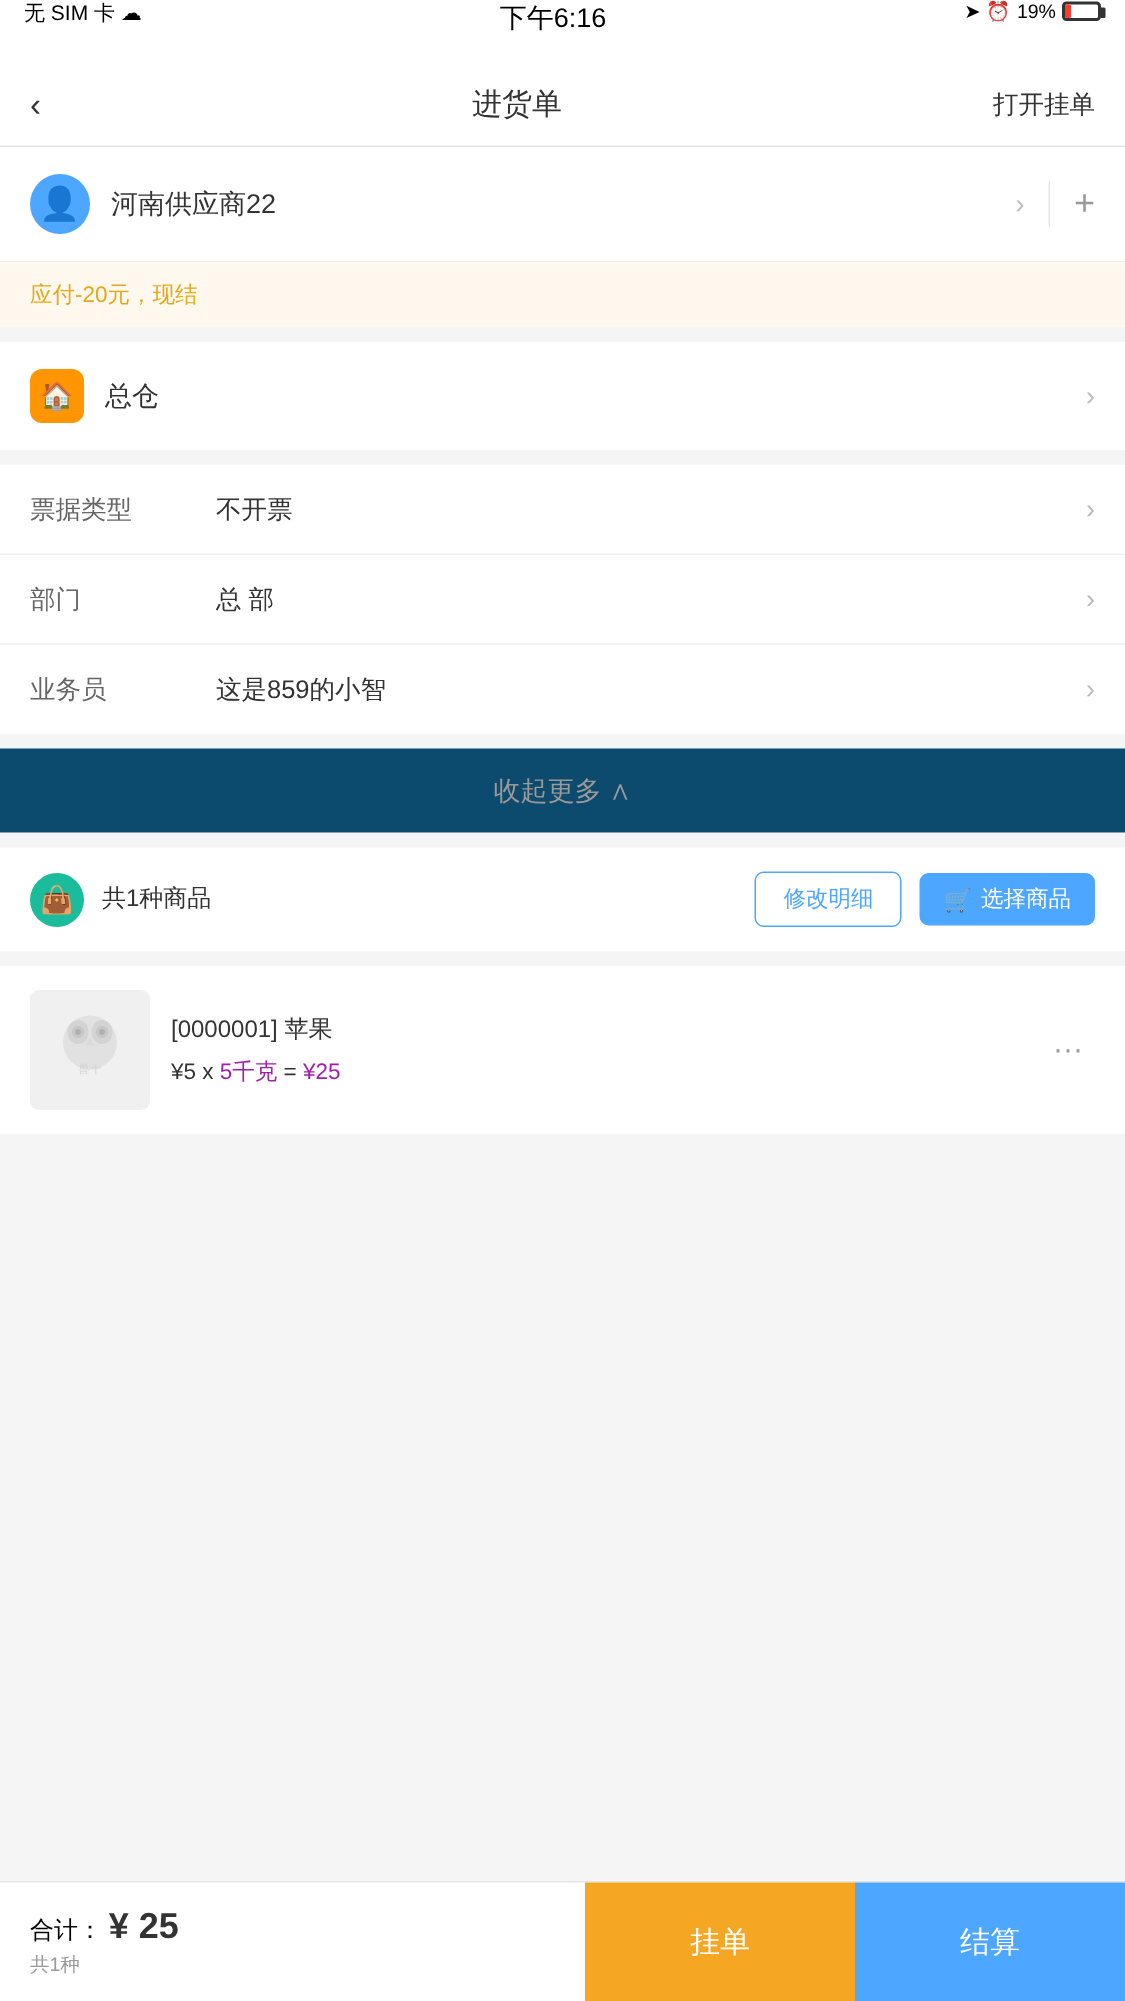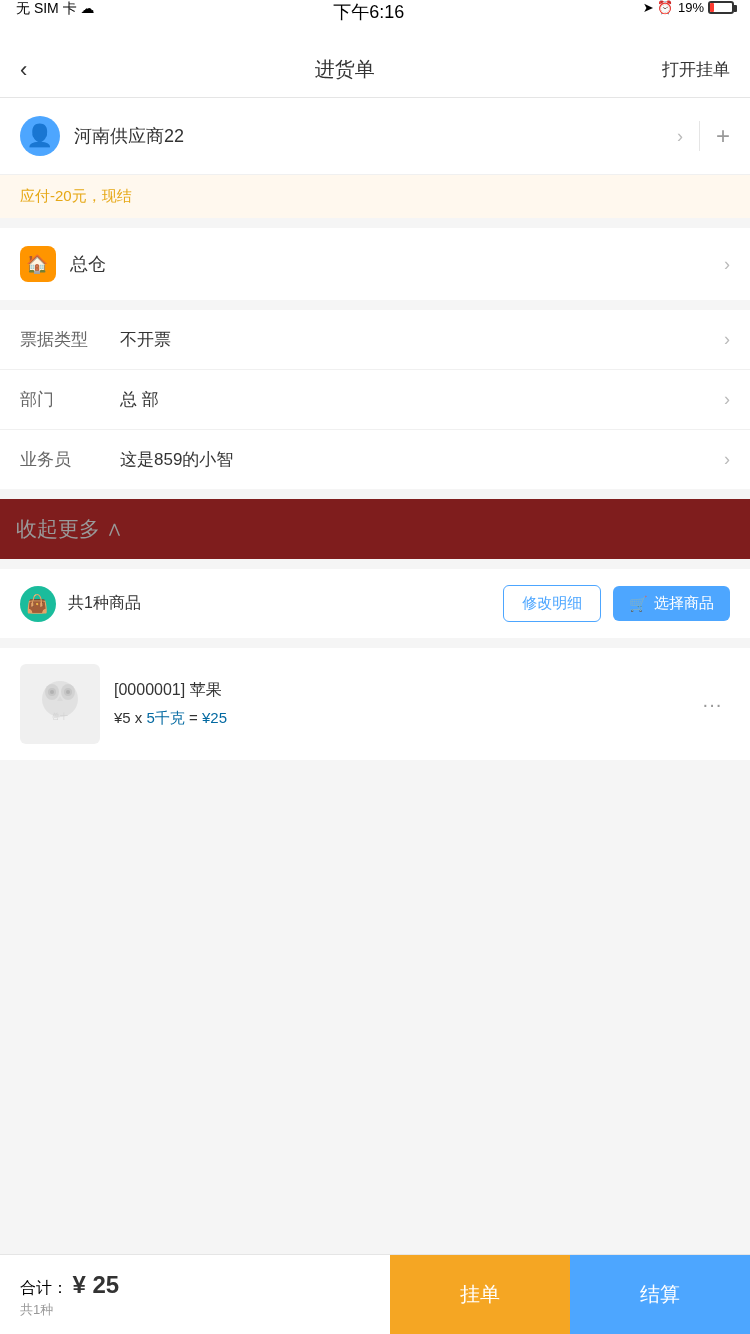--- a/index.html
+++ b/index.html
@@ -107,30 +107,32 @@
     }
     .warehouse-text { flex: 1; font-size: 18px; color: #333; }
 
     
     .form-row {
       display: flex;
       align-items: center;
       padding: 18px 20px;
       border-top: 1px solid #f0f0f0;
       background: #fff;
+      gap: 24px;
     }
     .form-label { font-size: 17px; color: #666; width: 100px; flex-shrink: 0; }
     .form-value { flex: 1; font-size: 17px; color: #333; }
     .form-placeholder { flex: 1; font-size: 17px; color: #ccc; }
 
     
     .collapse-row {
-      background: #7f1d1d;
+      background: #0c4a6e;
       padding: 16px;
-      font-size: 21px;
+      text-align: center;
+      font-size: 18px;
       color: #999;
       margin-bottom: 10px;
     }
 
     
     .products-header {
       background: #fff;
       display: flex;
       align-items: center;
       padding: 16px 20px;
@@ -179,21 +181,21 @@
       display: flex; align-items: flex-start; justify-content: center;
       flex-shrink: 0;
       overflow: hidden;
     }
     .product-thumb-img {
       width: 60px; height: 60px; opacity: 0.4;
     }
     .product-info { flex: 1; }
     .product-name { font-size: 16px; color: #333; margin-bottom: 8px; }
     .product-price { font-size: 15px; color: #333; }
-    .product-price .price-blue { color: #0369a1; }
+    .product-price .price-blue { color: #a21caf; }
     .more-btn { color: #999; font-size: 20px; cursor: pointer; padding: 8px; }
 
     
     .bottom-bar {
       position: fixed;
       bottom: 0; left: 0;
       width: 750px;
       height: 80px;
       display: flex;
       align-items: center;

